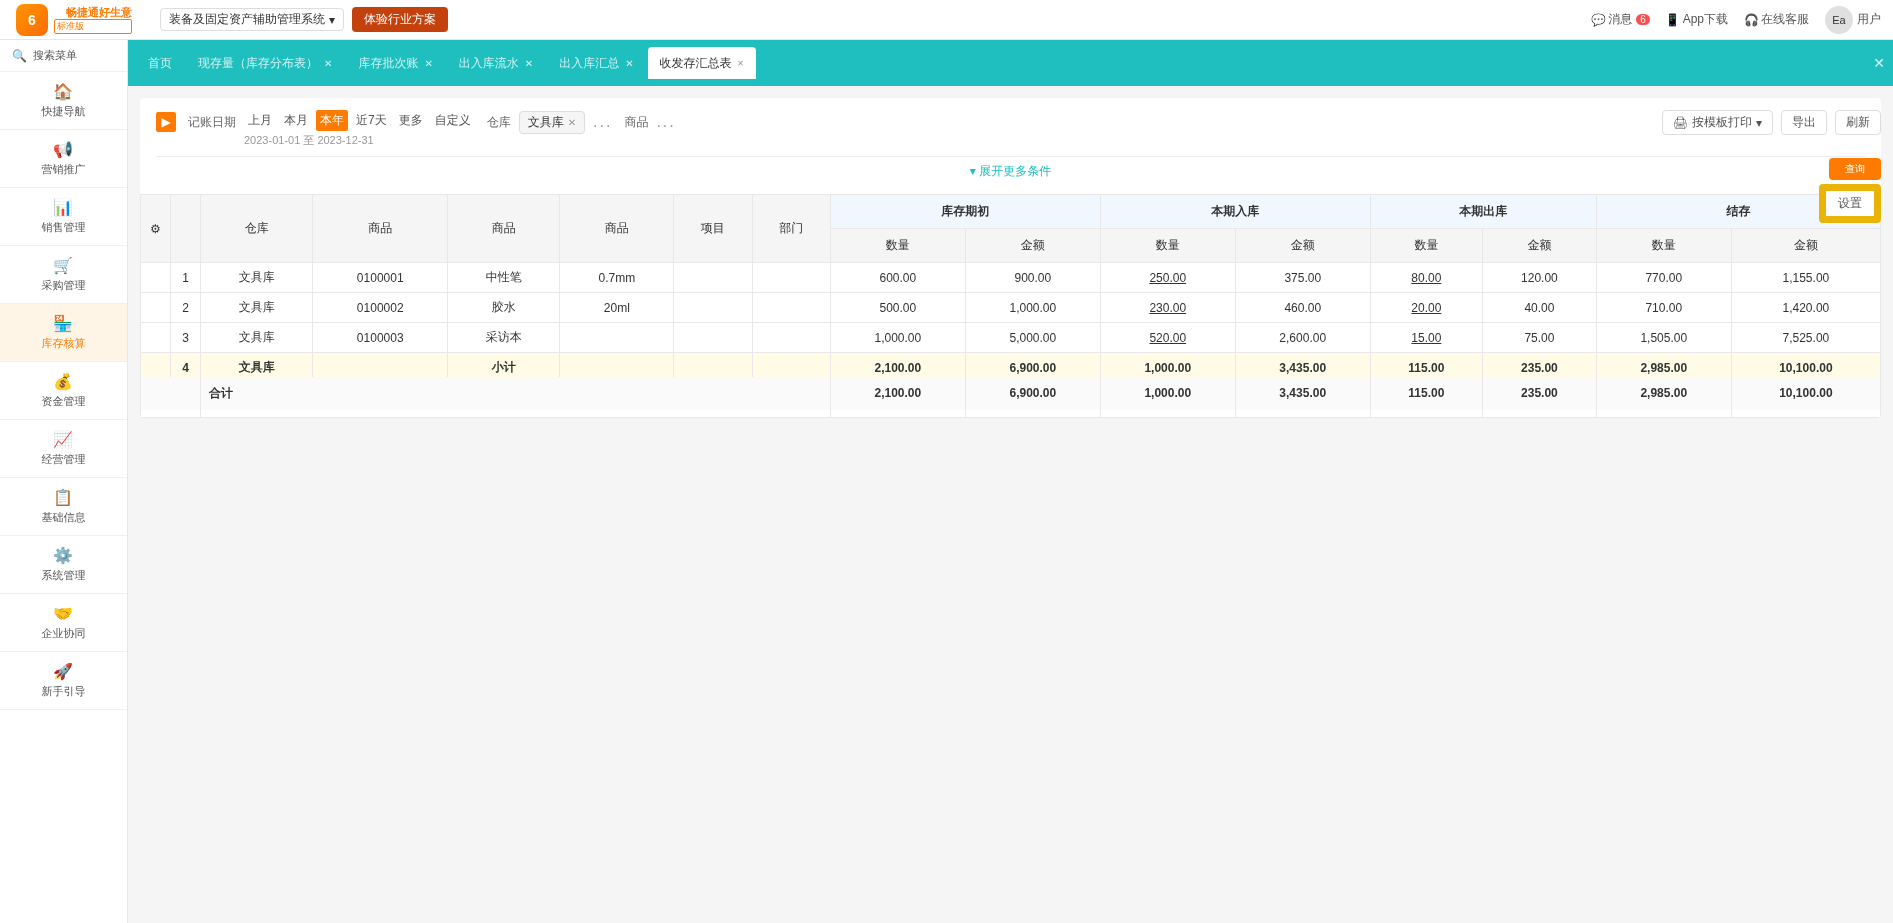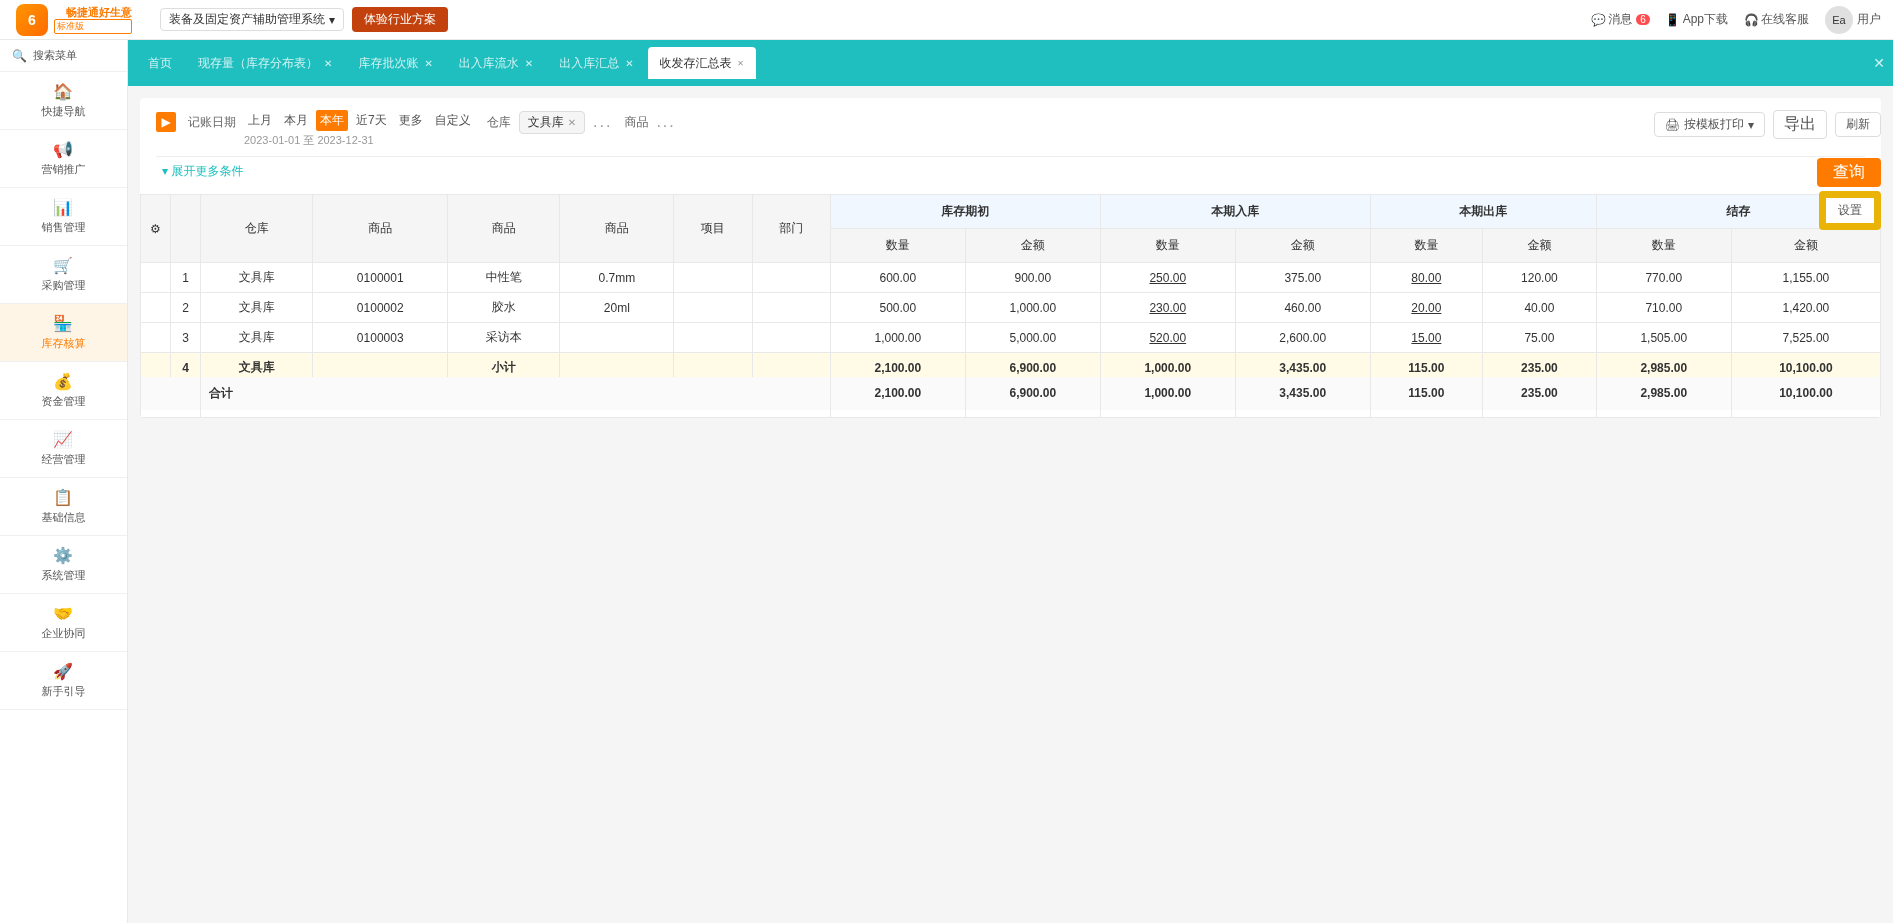--- a/index.html
+++ b/index.html
@@ -49,25 +49,25 @@
     .date-filter { display: flex; flex-direction: column; gap: 2px; }
     .date-btns { display: flex; gap: 4px; align-items: flex-start; }
     .date-btn { border: none; background: none; cursor: pointer; font-size: 12px; color: #555; padding: 2px 4px; border-radius: 2px; }
     .date-btn.active { background: #ff7b00; color: #fff; border-radius: 2px; }
     .date-range { font-size: 11px; color: #999; }
     .warehouse-filter { display: flex; align-items: center; gap: 8px; }
     .warehouse-tag { background: #f5f5f5; border: 1px solid #ddd; border-radius: 4px; padding: 2px 8px; display: flex; align-items: center; gap: 4px; font-size: 12px; }
     .tag-close { cursor: pointer; color: #999; font-size: 10px; }
     .more-btn { border: none; background: none; cursor: pointer; color: #999; font-size: 16px; letter-spacing: 2px; }
     .goods-filter { display: flex; align-items: center; gap: 8px; }
-    .expand-conditions { text-align: left; padding: 6px; color: #1fbfbf; cursor: pointer; font-size: 12px; }
-    .btn-query { background: #ff7b00; color: #fff; border: none; border-radius: 4px; padding: 4px 16px; cursor: pointer; font-size: 16px; }
+    .expand-conditions { text-align: center; padding: 6px; color: #1fbfbf; cursor: pointer; font-size: 12px; }
+    .btn-query { background: #ff7b00; color: #fff; border: none; border-radius: 4px; padding: 4px 16px; cursor: pointer; font-size: 10px; }
     .btn-settings { border: 7px solid #eab308; background: #fff; border-radius: 4px; padding: 4px 12px; cursor: pointer; font-size: 12px; color: #555; }
     .btn-print { border: 1px solid #ddd; background: #fff; border-radius: 4px; padding: 3px 10px; cursor: pointer; font-size: 12px; color: #555; display: flex; align-items: center; gap: 4px; }
-    .btn-export { border: 1px solid #ddd; background: #fff; border-radius: 4px; padding: 3px 10px; cursor: pointer; font-size: 16px; color: #555; }
+    .btn-export { border: 1px solid #ddd; background: #fff; border-radius: 4px; padding: 3px 10px; cursor: pointer; font-size: 12px; color: #555; }
     .btn-refresh { border: 1px solid #ddd; background: #fff; border-radius: 4px; padding: 3px 10px; cursor: pointer; font-size: 12px; color: #555; }
 
     
     .table-container { background: #fff; border-radius: 0 0 4px 4px; overflow: auto; }
     table { width: 100%; border-collapse: collapse; font-size: 12px; }
     thead th { background: #f5f5f5; padding: 8px 6px; border: 1px solid #e8e8e8; text-align: center; font-weight: normal; color: #333; white-space: nowrap; }
     thead th.group-header { background: #f0f7ff; font-weight: bold; }
     tbody td { padding: 6px 8px; border: 1px solid #e8e8e8; text-align: center; color: #333; }
     tbody tr.subtotal { background: #fffbe6; font-weight: bold; }
     .underline { text-decoration: underline; cursor: pointer; color: #333; }

